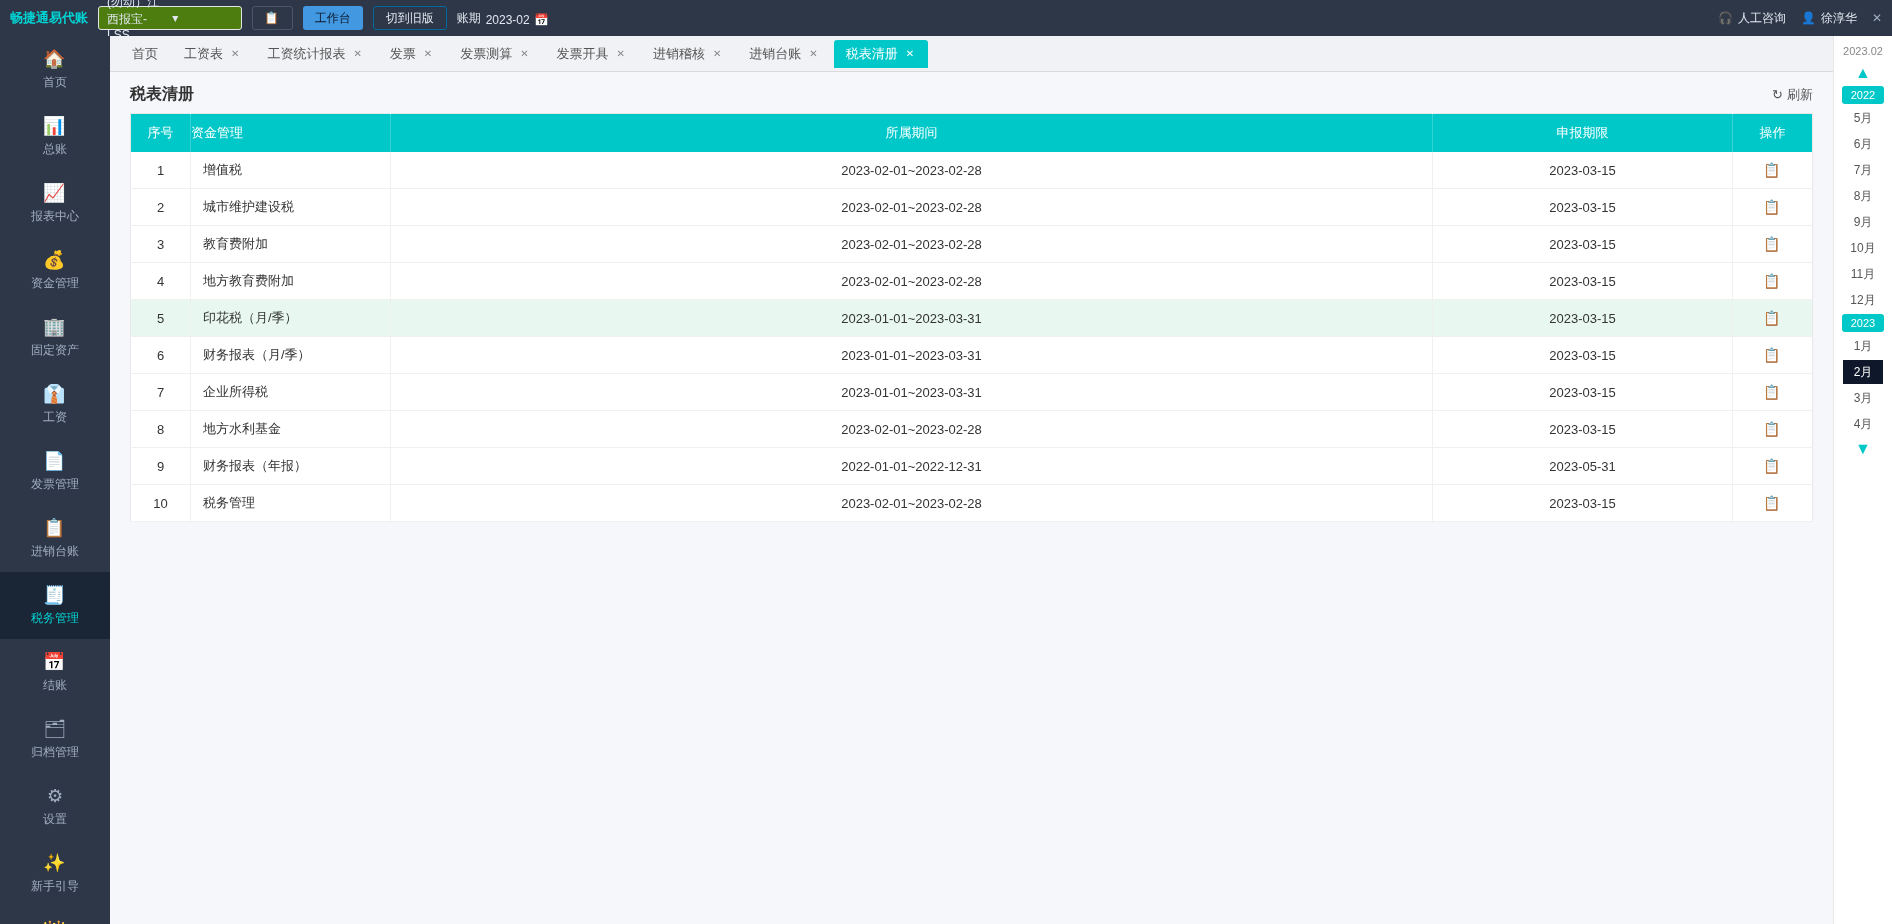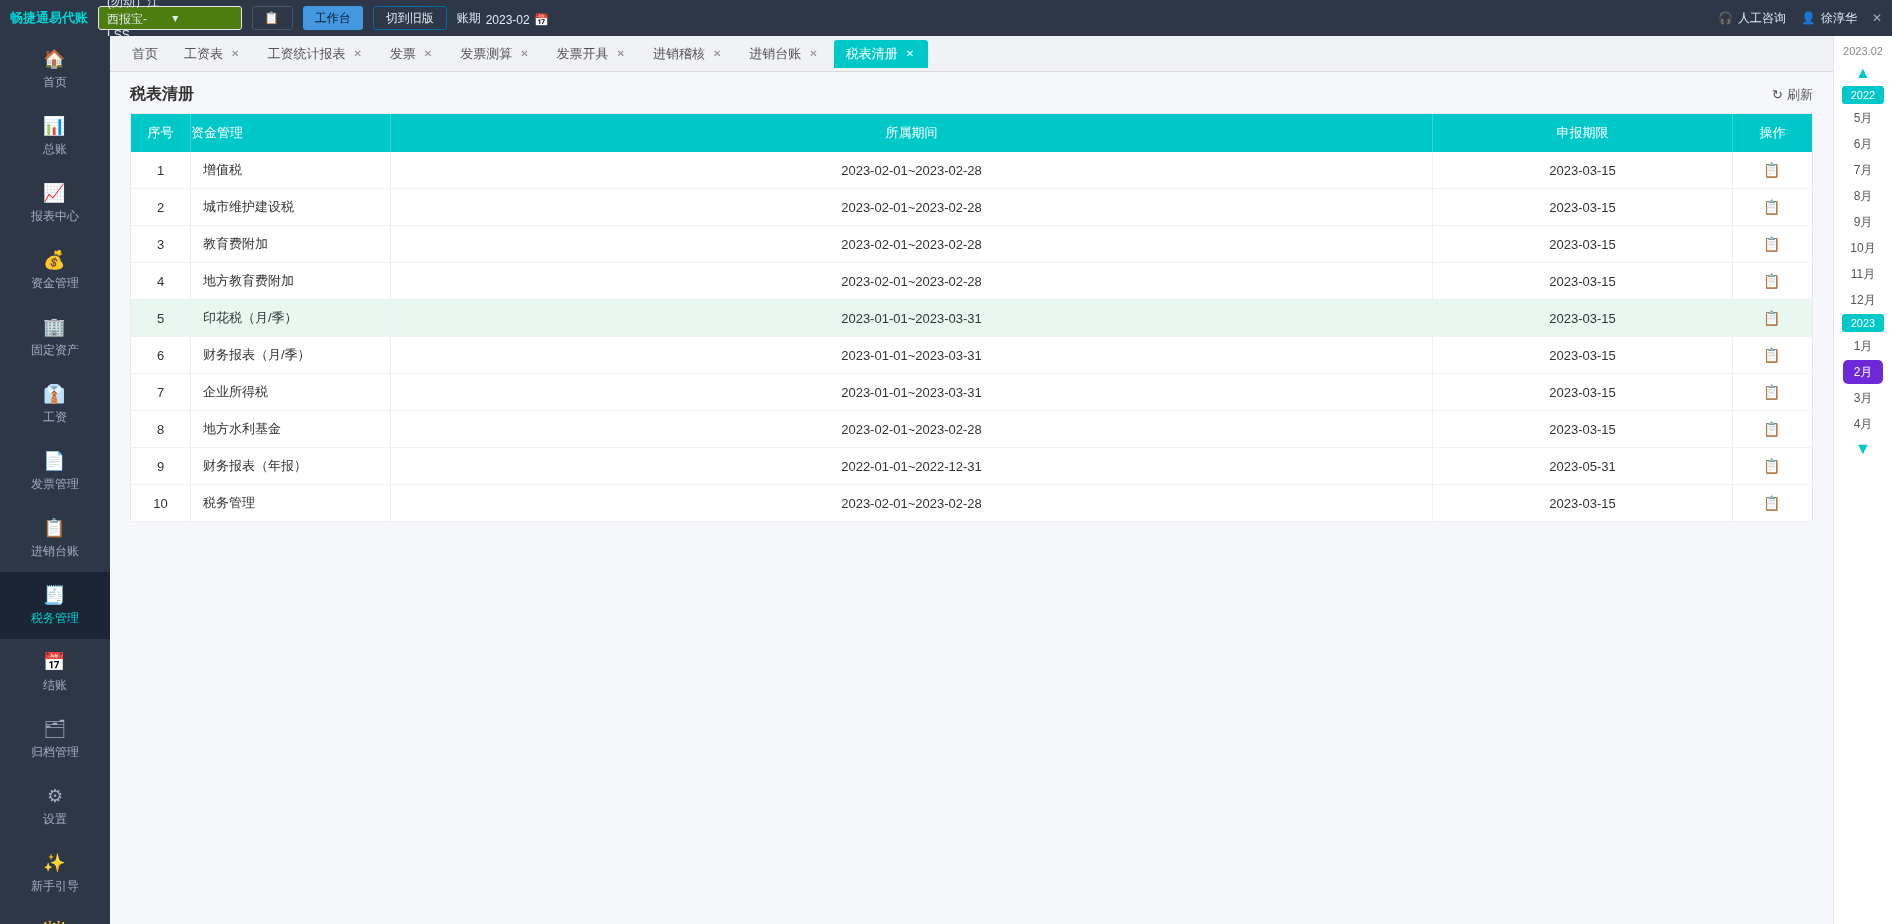--- a/index.html
+++ b/index.html
@@ -244,23 +244,23 @@
       display: flex;
       align-items: center;
       justify-content: center;
       font-size: 12px;
       cursor: pointer;
       color: #555;
       border-radius: 12px;
       margin: 1px 0;
     }
     .month-item.active {
-      background: #6d28d9;
+      background: #0f172a;
       color: white;
-      border-radius: 5px;
+      border-radius: 0;
     }
     .month-item.year-badge {
       background: #00c8c8;
       color: white;
       font-size: 11px;
       border-radius: 3px;
       width: 42px;
       height: 18px;
     }
     .panel-nav-up, .panel-nav-down {

